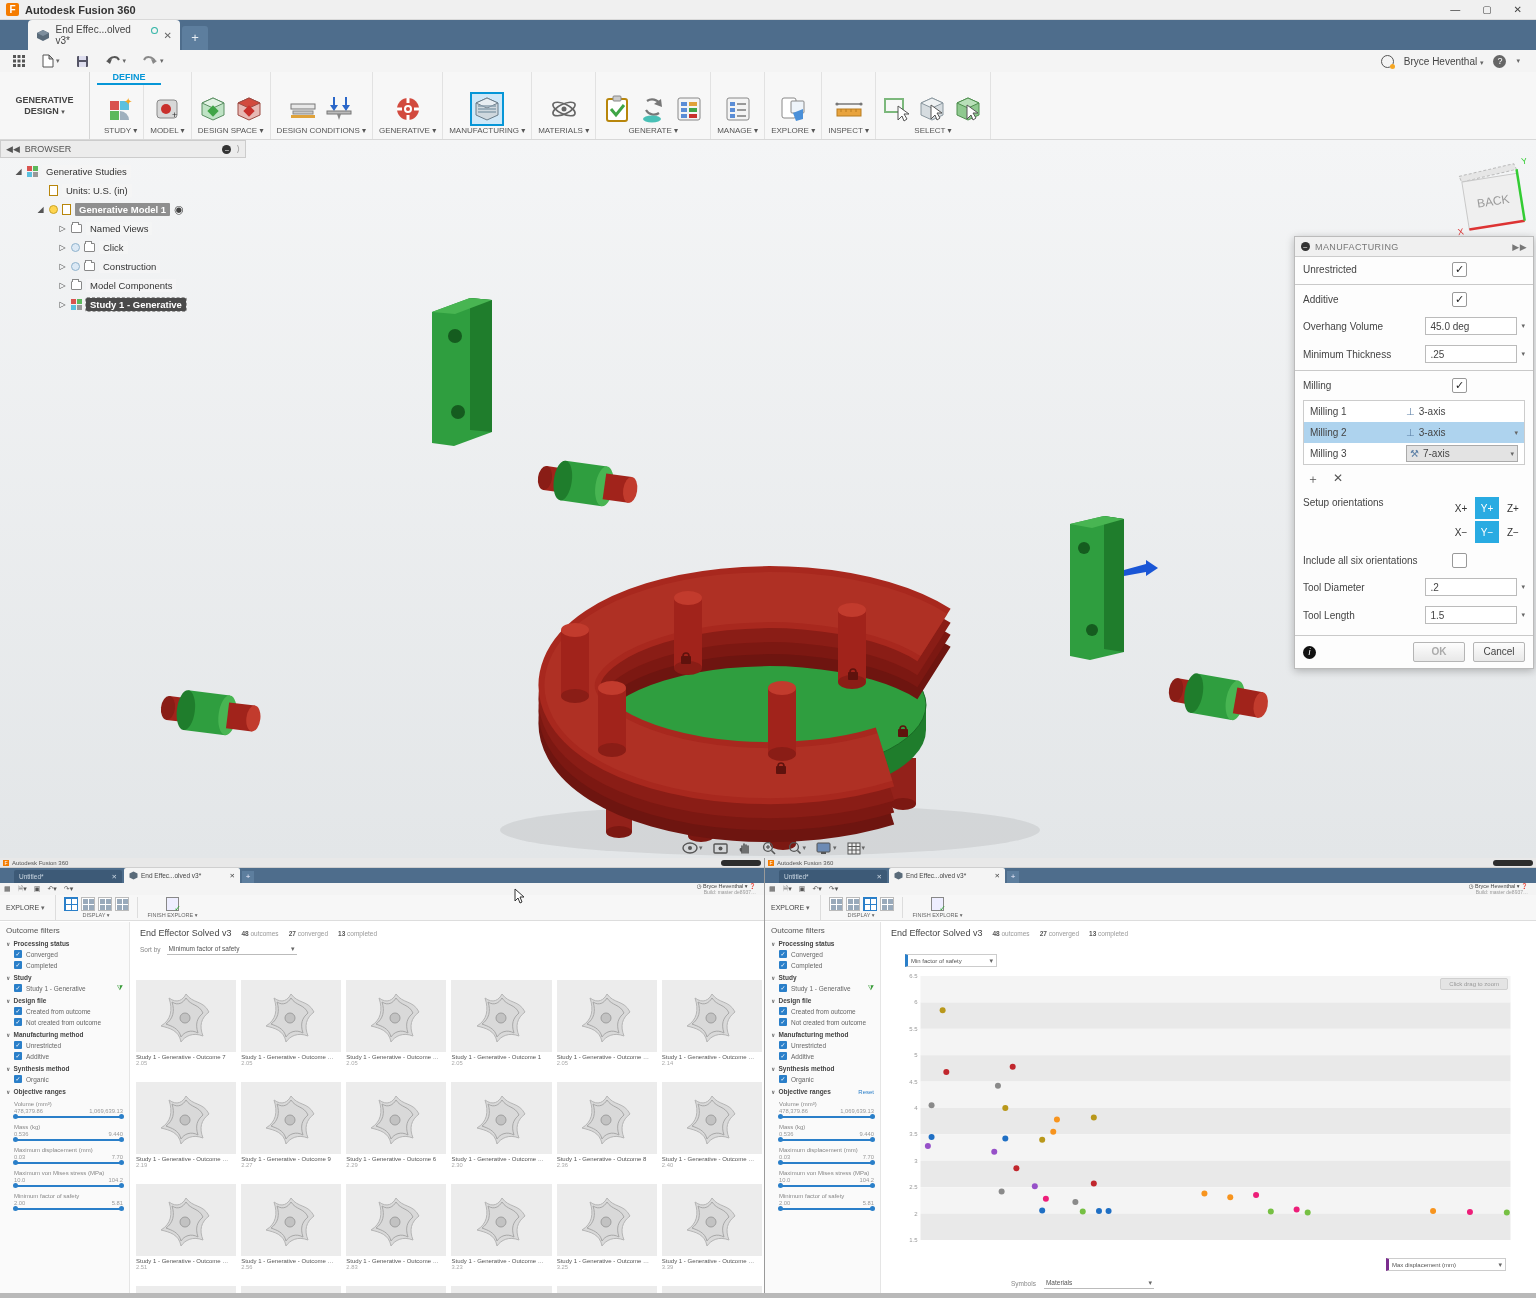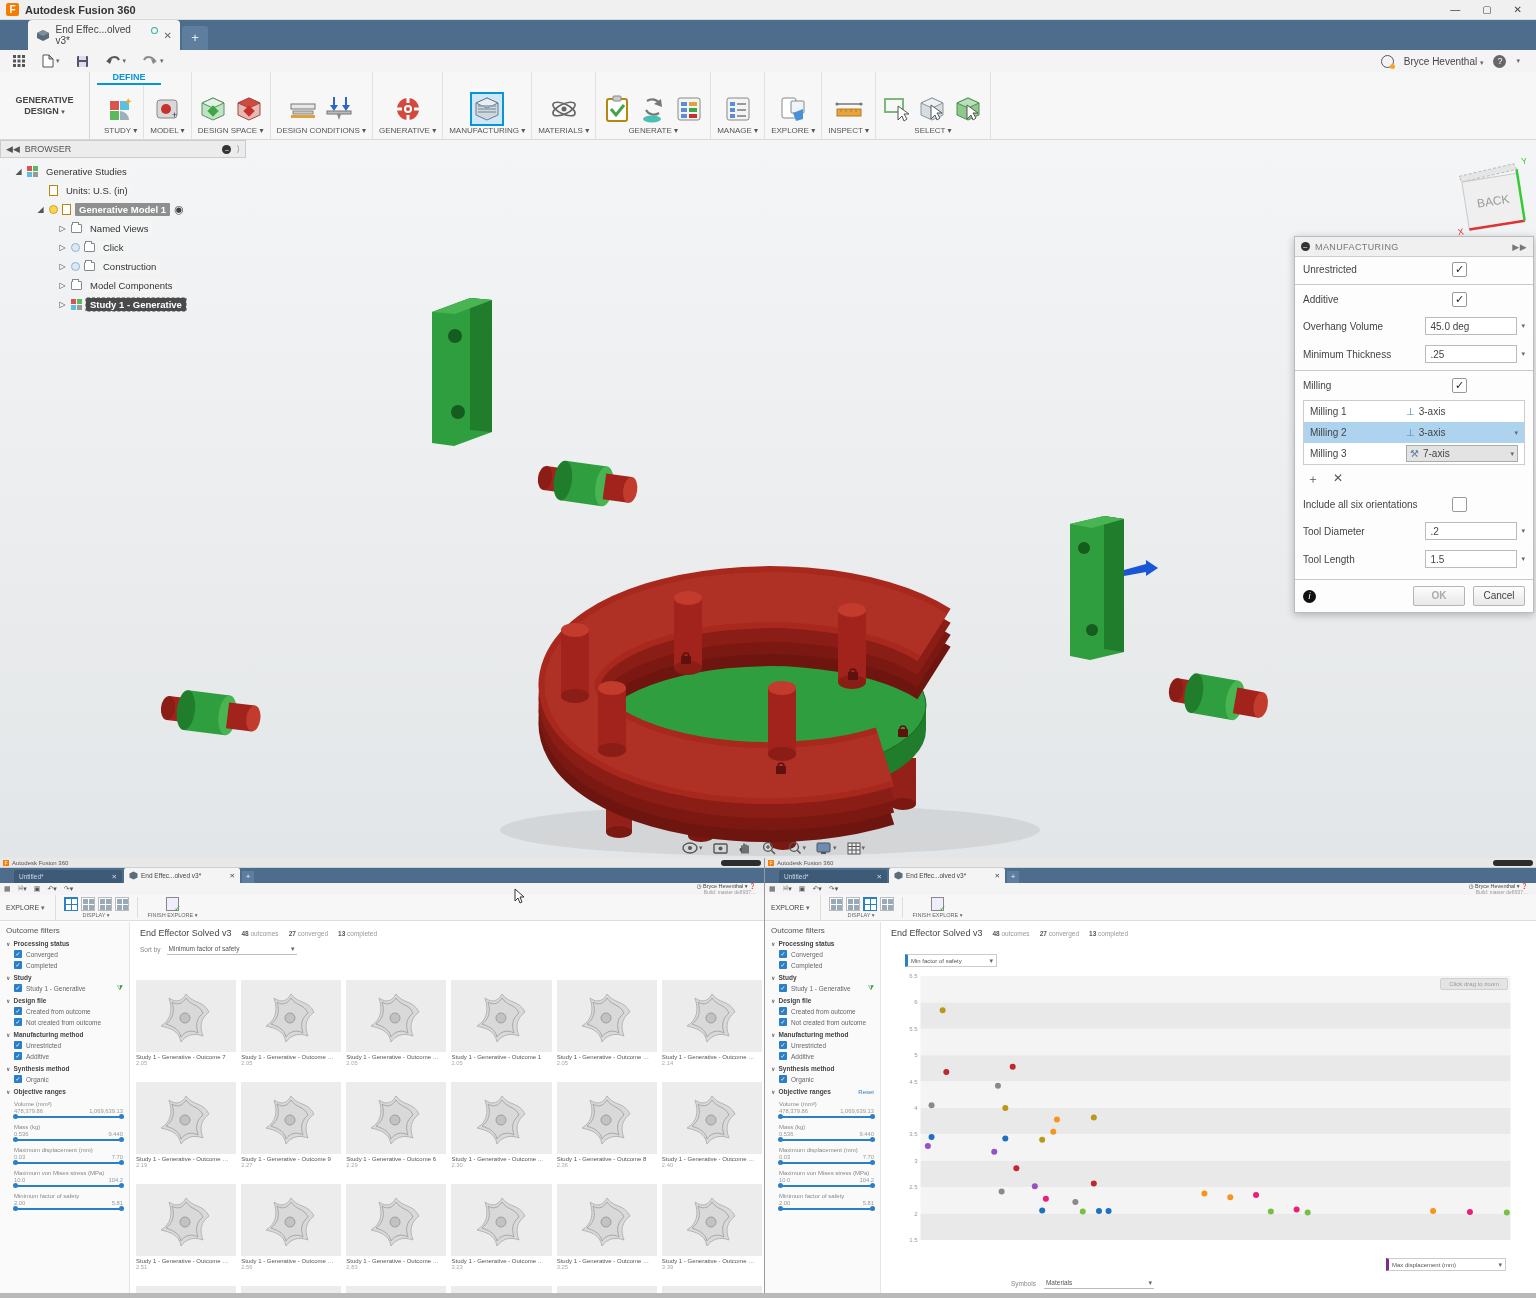--- a/index.html
+++ b/index.html
@@ -742,20 +742,31 @@
               <span class="mill-ic">⚒</span>
               <span style="flex:1;">7-axis</span>
               <span class="caret">▾</span>
             </span>
           </div>
         </div>
       <div class="plusx">
         <span>＋</span>
         <span>✕</span>
       </div>
+      <div class="prow" style="align-items:flex-start;">
+        <span class="plabel">Setup orientations</span>
+        <div class="ori-grid" id="ori-grid">
+            <div class="ori">X+</div>
+            <div class="ori on">Y+</div>
+            <div class="ori">Z+</div>
+            <div class="ori">X−</div>
+            <div class="ori on">Y−</div>
+            <div class="ori">Z−</div>
+          </div>
+      </div>
       <div class="prow">
           <span class="plabel">Include all six orientations</span>
           <span class="cbx empty">✓</span>
         </div>
       <div class="prow">
           <span class="plabel">Tool Diameter</span>
         <span class="pinput">
             <span class="grow">.2</span>
           </span>
           <span class="caret" style="margin-left:4px;">▾</span>

